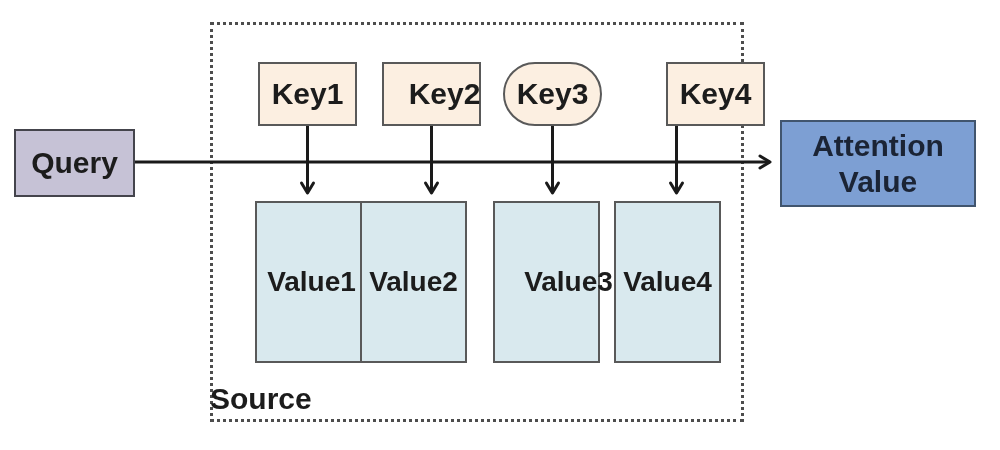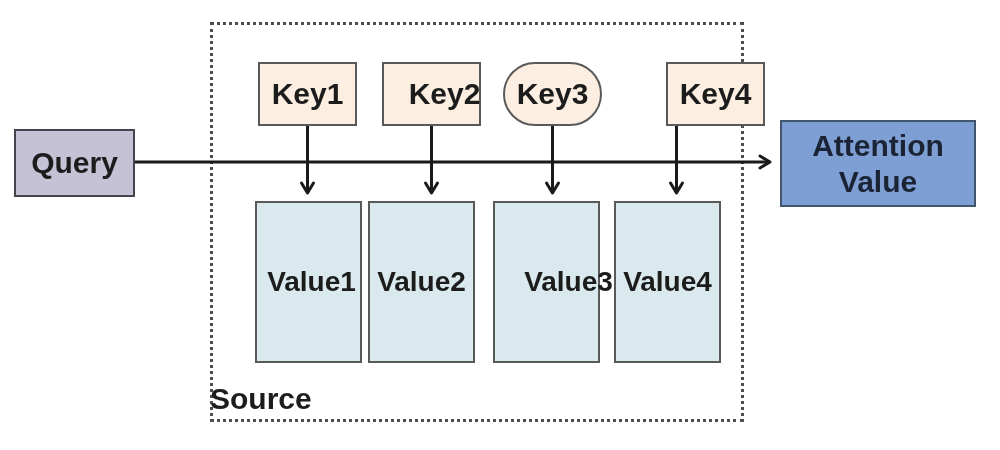--- a/index.html
+++ b/index.html
@@ -51,21 +51,21 @@
   .key-3 { left: 503px; border-radius: 32px; }
   .key-4 { left: 656px; margin-left: 10px; }
   .value-box {
     top: 201px;
     width: 107px; height: 162px;
     background: var(--value-fill, #d9e9ee);
     border: 2px solid var(--box-border, #595959);
     font-size: 28px;
   }
   .value-1 { left: 255px; padding-left: 6px; }
-  .value-2 { left: 368px; text-align: center; }
+  .value-2 { left: 360px; text-align: center; }
   .value-3 { left: 493px; padding-left: 44px; }
   .value-4 { left: 614px; }
   .attention-box {
     left: 780px; top: 120px;
     width: 196px; height: 87px;
     background: var(--attention-fill, #7d9fd3);
     border: 2px solid var(--attention-border, #41556e);
     font-size: 30px;
     line-height: 1.2;
     color: var(--attention-text, #1b2435);

